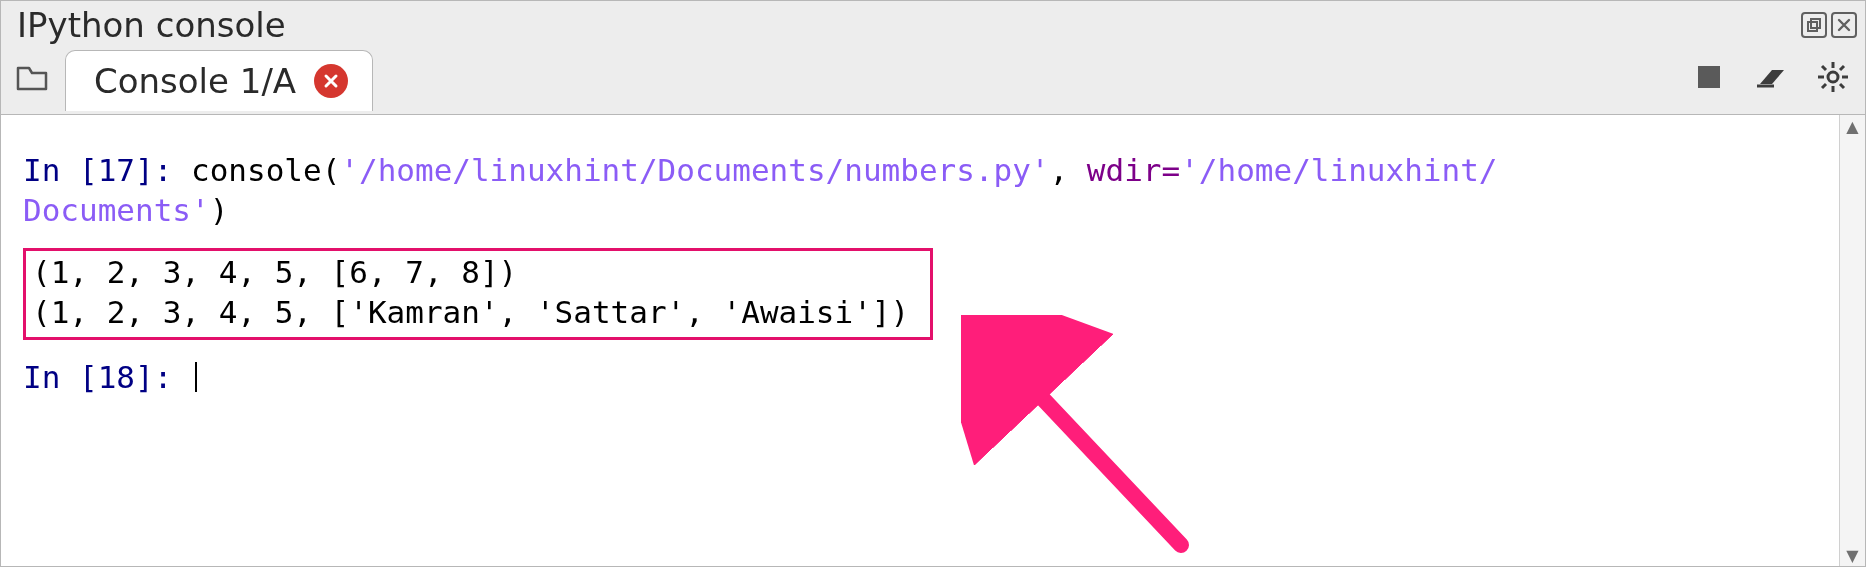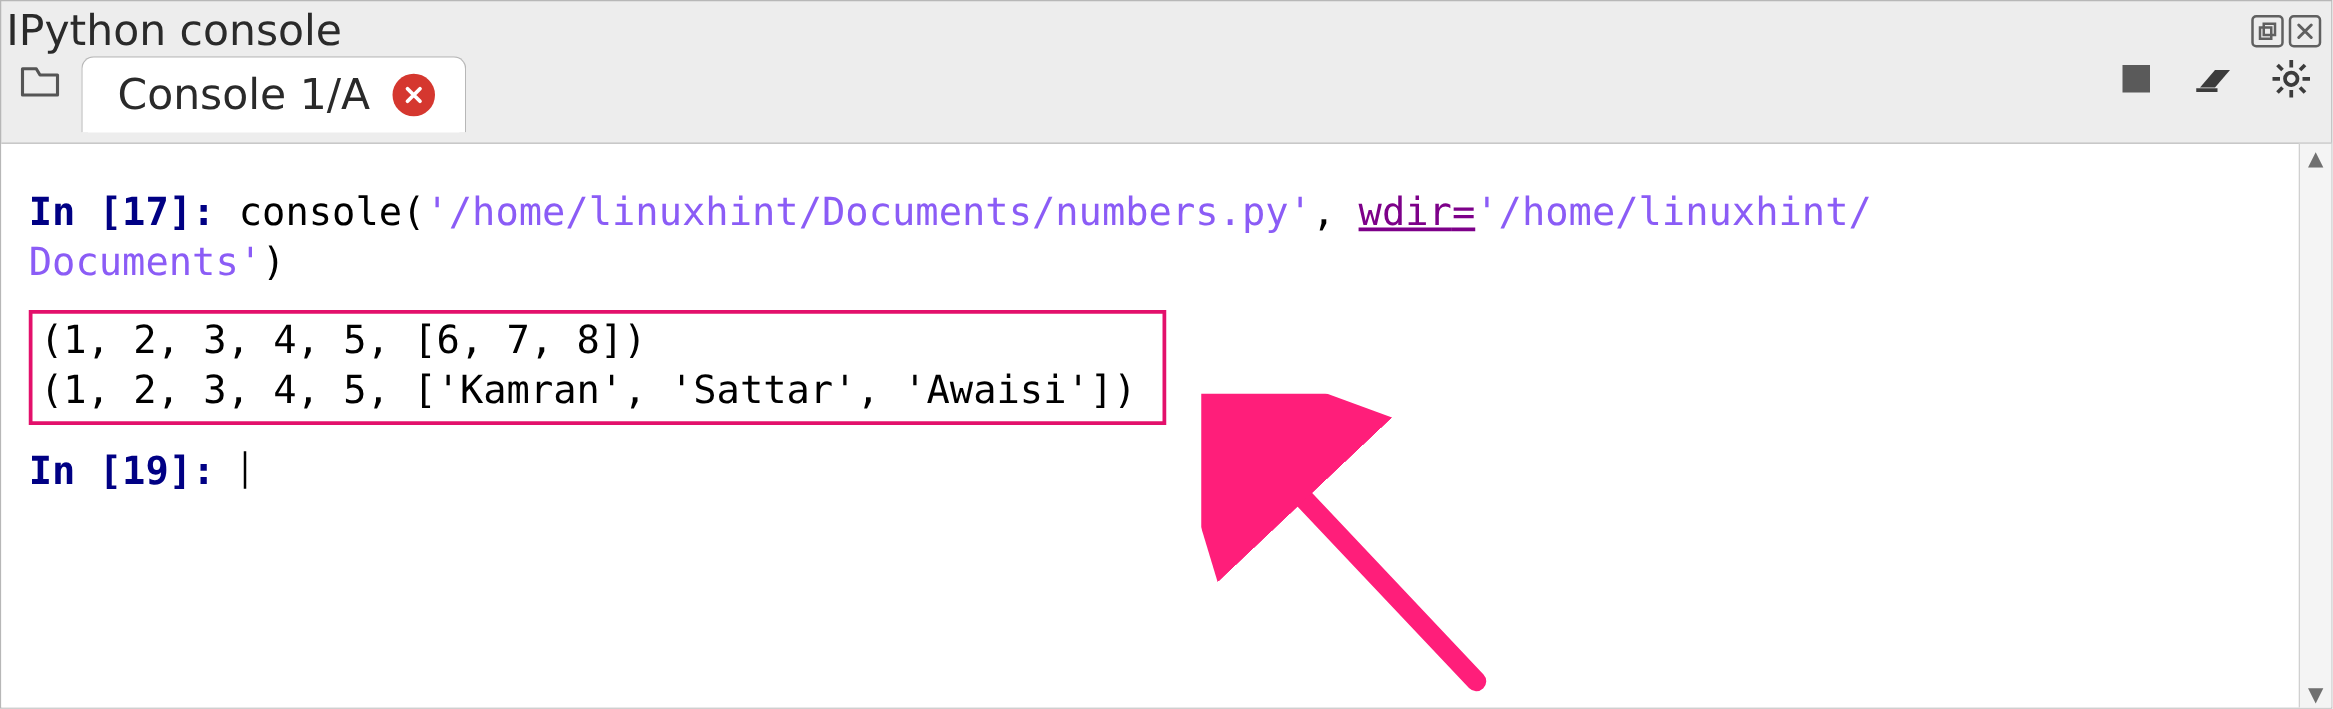--- a/index.html
+++ b/index.html
@@ -14,21 +14,21 @@
     width: 100%;
     height: 100%;
     display: flex;
     flex-direction: column;
     border: 1px solid #b7b7b7;
   }
   .title-bar {
     display: flex;
     align-items: center;
     justify-content: space-between;
-    padding: 4px 8px 0 4px;
+    padding: 4px 8px 0 16px;
   }
   .title-text {
     font-size: 34px;
     color: #2a2a2a;
   }
   .title-icons {
     display: flex;
     gap: 4px;
     align-items: center;
   }
@@ -38,21 +38,21 @@
     border-radius: 4px;
     display: flex; align-items: center; justify-content: center;
     font-size: 18px;
     color: #606060;
     background: transparent;
   }
   .win-btn svg { display:block; }
 
   .tab-row {
     display: flex;
-    align-items: flex-start;
+    align-items: center;
     padding-left: 12px;
     height: 70px;
     position: relative;
   }
   .browse-icon {
     width: 40px; height: 40px;
     display:flex; align-items:center; justify-content:center;
     margin-right: 12px;
     margin-bottom: 4px;
   }
@@ -117,23 +117,23 @@
   .console-body {
     position: absolute;
     left: 0; right: 26px; top: 0; bottom: 0;
     padding: 36px 10px 10px 22px;
     font-family: "DejaVu Sans Mono","Liberation Mono","Courier New",monospace;
     font-size: 31px;
     line-height: 1.28;
     color: #000000;
     white-space: pre;
   }
-  .c-navy   { color: #000084; font-weight: bold; text-align: right; }
+  .c-navy   { color: #000084; font-weight: normal; text-align: right; }
   .c-green  { color: #8b5cf6; }
-  .c-purple { color: #7d0089; text-decoration: underline; }
+  .c-purple { color: #7d0089; }
 
   .output-box {
     border: 3px solid #e3106b;
     padding: 2px 6px 4px 6px;
     margin-top: 18px;
     margin-bottom: 18px;
     display: inline-block;
     min-width: 910px;
   }
 
@@ -220,21 +220,21 @@
         </svg>
       </div>
     </div>
   </div>
 
   <div class="console-wrap">
     <div class="console-body"><span class="c-navy"><span>In [</span><span>17</span><span>]: </span></span><span>console</span><span>(</span><span class="c-green">'/home/linuxhint/Documents/numbers.py'</span><span>, </span><span class="c-purple">wdir</span><span class="c-purple">=</span><span class="c-green">'/home/linuxhint/</span>
 <span class="c-green">Documents'</span><span>)</span>
 <div class="output-box"><span>(1, 2, 3, 4, 5, [6, 7, 8])</span>
 <span>(1, 2, 3, 4, 5, ['Kamran', 'Sattar', 'Awaisi'])</span></div>
-<span class="c-navy"><span>In [</span><span>19</span><span>]: </span></span><span class="cursor"></span>
+<span class="c-navy"><span>In [</span><span>18</span><span>]: </span></span><span class="cursor"></span>
       <svg class="anno-arrow" viewBox="0 0 260 260">
         <defs>
           <marker id="ah" markerWidth="12" markerHeight="12" refX="3" refY="6" orient="auto">
             <path d="M0 0 L12 6 L0 12 Z" fill="#ff1e7a"></path>
           </marker>
         </defs>
         <line x1="220" y1="230" x2="50" y2="50" stroke="#ff1e7a" stroke-width="16" stroke-linecap="round" marker-end="url(#ah)"></line>
       </svg>
     </div>
 

